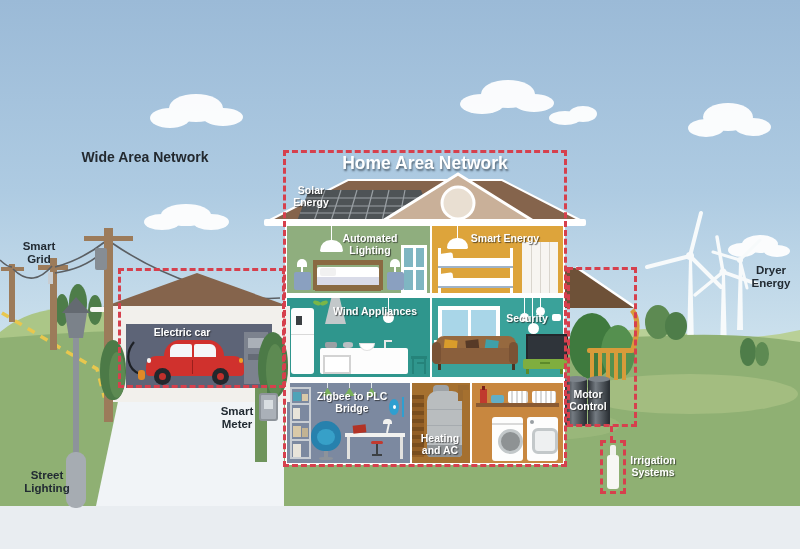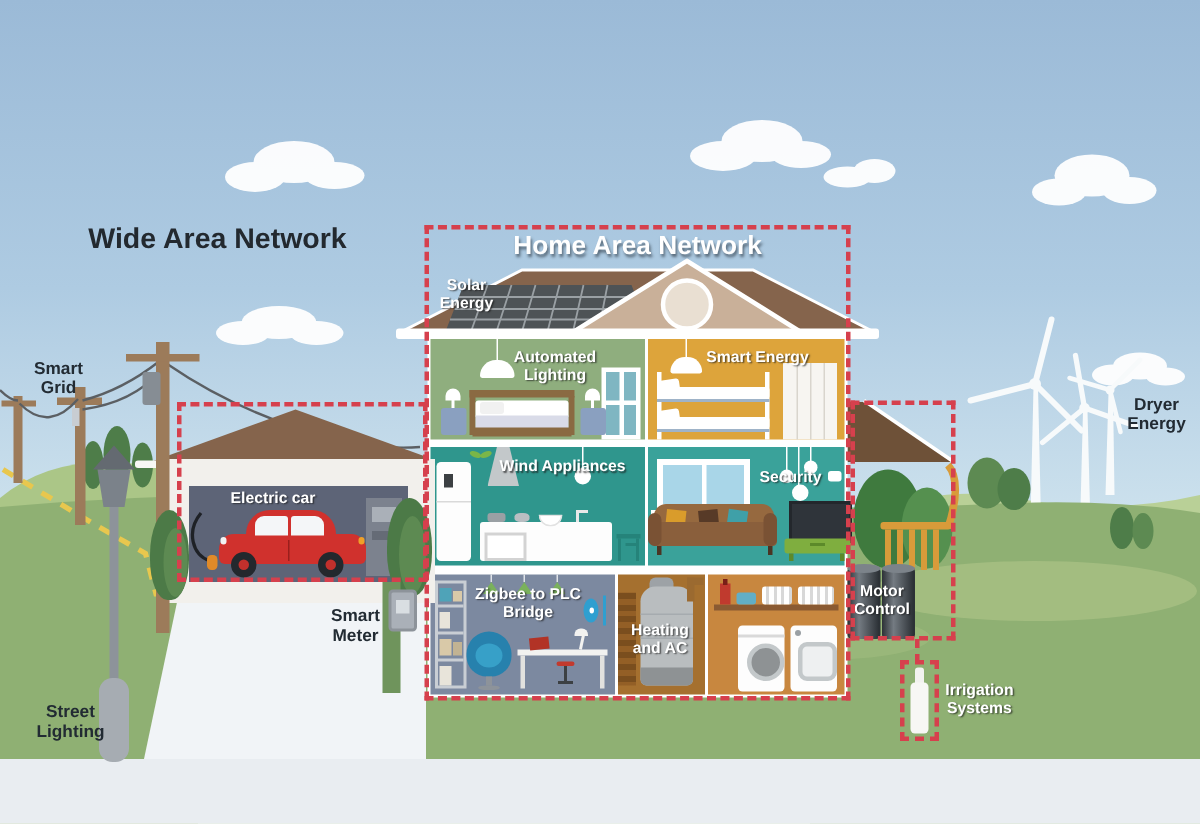--- a/index.html
+++ b/index.html
@@ -11,21 +11,21 @@
   .rl{position:absolute;color:#fff;font-weight:bold;font-size:10.5px;line-height:1.15;
       text-align:center;text-shadow:1px 1px 1px rgba(25,25,25,.65);z-index:5}
   .dl{position:absolute;color:#222b33;font-weight:bold;font-size:11.5px;line-height:1.15;
       text-align:center;z-index:5}
   .dash{position:absolute;border:3px dashed #d6404d;box-sizing:border-box;z-index:6;pointer-events:none}
   #title{position:absolute;left:0;top:13px;width:100%;text-align:center;color:#fff;
      font-size:24px;font-weight:bold;letter-spacing:.5px;text-shadow:1px 2px 3px rgba(60,80,100,.55);z-index:8}
   #han-label{position:absolute;left:283px;top:153px;width:284px;text-align:center;color:#fff;
      font-size:17.5px;font-weight:bold;text-shadow:1px 2px 2px rgba(30,40,50,.6);z-index:7}
   #wan-label{position:absolute;left:40px;top:149px;width:210px;text-align:center;color:#23292f;
-     font-size:19px;font-weight:bold;z-index:5}
+     font-size:14px;font-weight:bold;z-index:5}
   #ha-badge{position:absolute;left:371px;top:458px;width:104px;height:23px;background:#47505a;
      border:2px dashed #d6404d;border-radius:4px;box-sizing:border-box;color:#fff;font-size:11px;
      font-weight:bold;text-align:center;line-height:19px;z-index:7;text-shadow:1px 1px 1px rgba(0,0,0,.5)}
   .pattern{background-image:radial-gradient(circle,rgba(255,255,255,.22) 2px,transparent 2.6px);
      background-size:13px 13px}
   .barrel{background:linear-gradient(90deg,#2c3136,#747b82 35%,#2c3136 95%)}
 </style>
 </head>
 <body>
 
@@ -359,21 +359,21 @@
   <div class="dash" style="left:567px;top:267px;width:70px;height:160px"></div>
 
   <div id="han-label">Home Area Network</div>
 
   <div class="rl" style="left:283px;top:184px;width:56px">Solar Energy</div>
   <div class="rl" style="left:325px;top:232px;width:90px">Automated Lighting</div>
   <div class="rl" style="left:465px;top:232px;width:80px">Smart Energy</div>
   <div class="rl" style="left:330px;top:305px;width:90px">Wind Appliances</div>
   <div class="rl" style="left:495px;top:312px;width:64px">Security</div>
   <div class="rl" style="left:310px;top:390px;width:84px">Zigbee to PLC Bridge</div>
-  <div class="rl" style="left:412px;top:414px;width:56px">Heating and AC</div>
+  <div class="rl" style="left:412px;top:432px;width:56px">Heating and AC</div>
   <div class="rl" style="left:142px;top:326px;width:80px">Electric car</div>
   <div class="rl" style="left:563px;top:388px;width:50px">Motor Control</div>
   <div class="rl" style="left:624px;top:454px;width:58px">Irrigation Systems</div>
 
   <div class="dl" style="left:14px;top:240px;width:50px">Smart Grid</div>
   <div class="dl" style="left:208px;top:405px;width:58px">Smart Meter</div>
   <div class="dl" style="left:16px;top:469px;width:62px">Street Lighting</div>
   <div class="dl" style="left:744px;top:264px;width:54px">Dryer Energy</div>
 
 

